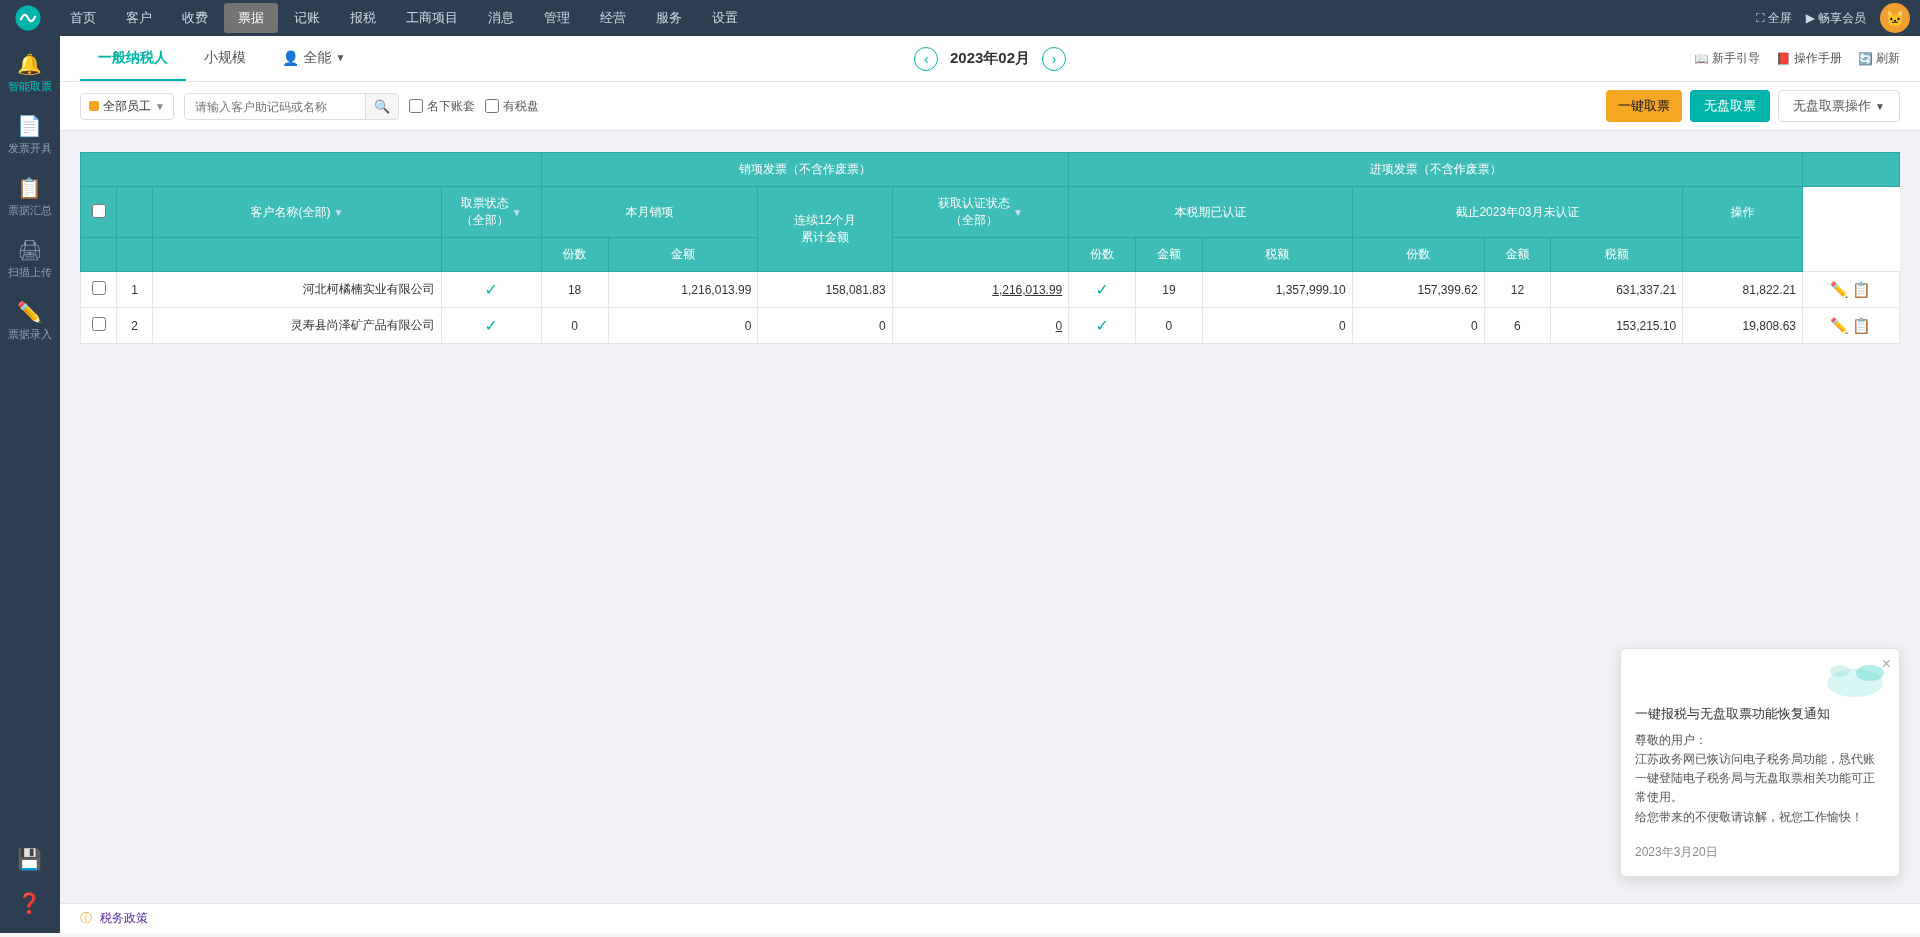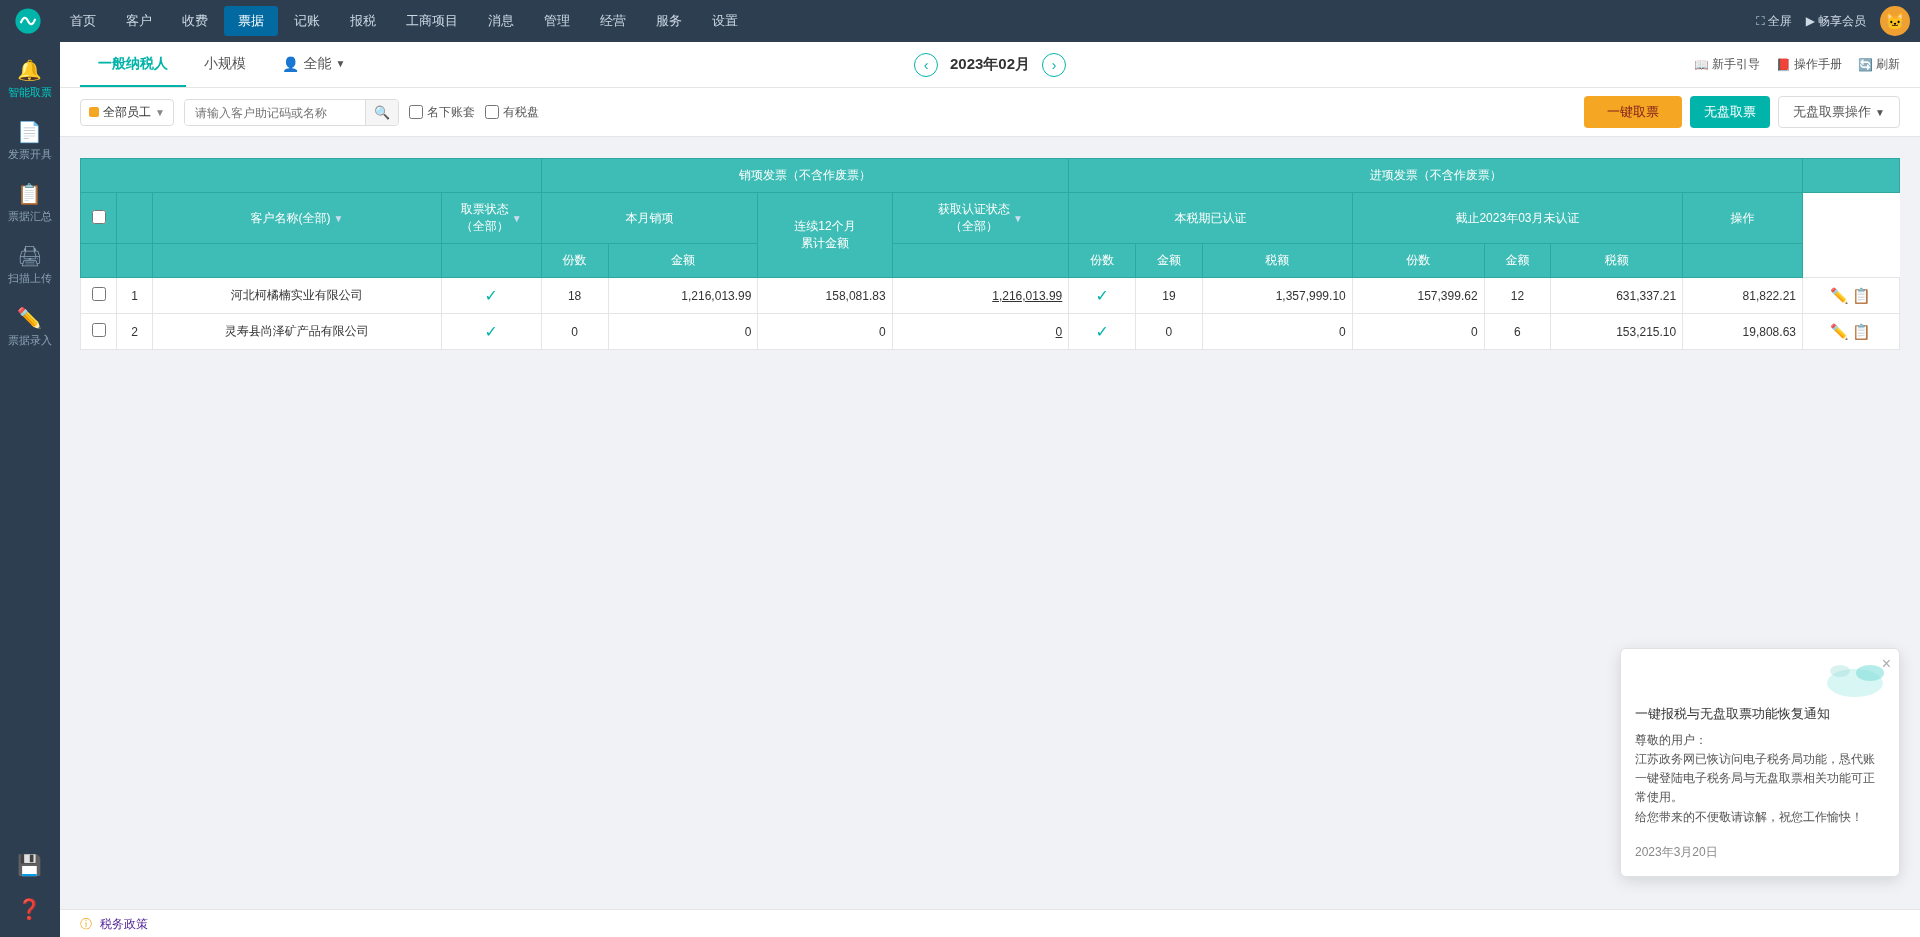--- a/index.html
+++ b/index.html
@@ -1,21 +1,21 @@
 <!DOCTYPE html>
 <html><head>
   <meta charset="utf-8">
   <style>
     * { box-sizing: border-box; margin: 0; padding: 0; font-family: 'Microsoft YaHei', Arial, sans-serif; }
     body { background: #f5f5f5; font-size: 13px; color: #333; overflow: hidden; height: 937px; }
 
     
     .top-nav {
       background: #2d3e50;
-      height: 42px;
+      height: 36px;
       display: flex;
       align-items: center;
       padding: 0 10px;
       color: #fff;
       position: relative;
     }
     .top-nav .logo {
       width: 36px;
       height: 36px;
       margin-right: 10px;
@@ -25,21 +25,21 @@
     }
     .top-nav .logo svg { width: 28px; height: 28px; }
     .nav-items { display: flex; gap: 2px; flex: 1; }
     .nav-item {
       padding: 6px 14px;
       color: #cdd9e5;
       cursor: pointer;
       border-radius: 3px;
       font-size: 13px;
     }
-    .nav-item.active { background: #0369a1; color: #fff; }
+    .nav-item.active { background: #737373; color: #fff; }
     .top-right {
       display: flex;
       align-items: center;
       gap: 14px;
       color: #cdd9e5;
       font-size: 12px;
     }
     .top-right .action { cursor: pointer; display: flex; align-items: center; gap: 3px; }
     .avatar {
       width: 30px; height: 30px; border-radius: 50%;
@@ -185,23 +185,23 @@
       align-items: center;
       gap: 4px;
       font-size: 12px;
       cursor: pointer;
       color: #555;
     }
     .checkbox-label input { cursor: pointer; }
     .toolbar-right { margin-left: auto; display: flex; gap: 8px; }
     .btn-orange {
       background: #f5a623;
-      color: #7f1d1d;
+      color: #0f172a;
       border: none;
-      padding: 6px 23px;
+      padding: 6px 12px;
       border-radius: 4px;
       cursor: pointer;
       font-size: 13px;
     }
     .btn-teal {
       background: #00b4aa;
       color: #fff;
       border: none;
       padding: 6px 14px;
       border-radius: 4px;
@@ -242,21 +242,21 @@
       font-weight: normal;
       border: 1px solid #2da8a0;
     }
     table tbody tr td {
       padding: 8px 6px;
       border: 1px solid #e5e5e5;
       text-align: center;
       font-size: 12px;
       color: #333;
     }
-    table tbody tr td.left { text-align: center; }
+    table tbody tr td.left { text-align: right; }
     table tbody tr td.num { text-align: right; }
     .underline-link { text-decoration: underline; color: #333; cursor: pointer; }
     .check-icon { color: #00b4aa; font-size: 16px; }
     .action-icon { color: #888; cursor: pointer; font-size: 15px; }
 
     
     .notification-popup {
       position: fixed;
       right: 20px;
       bottom: 60px;

